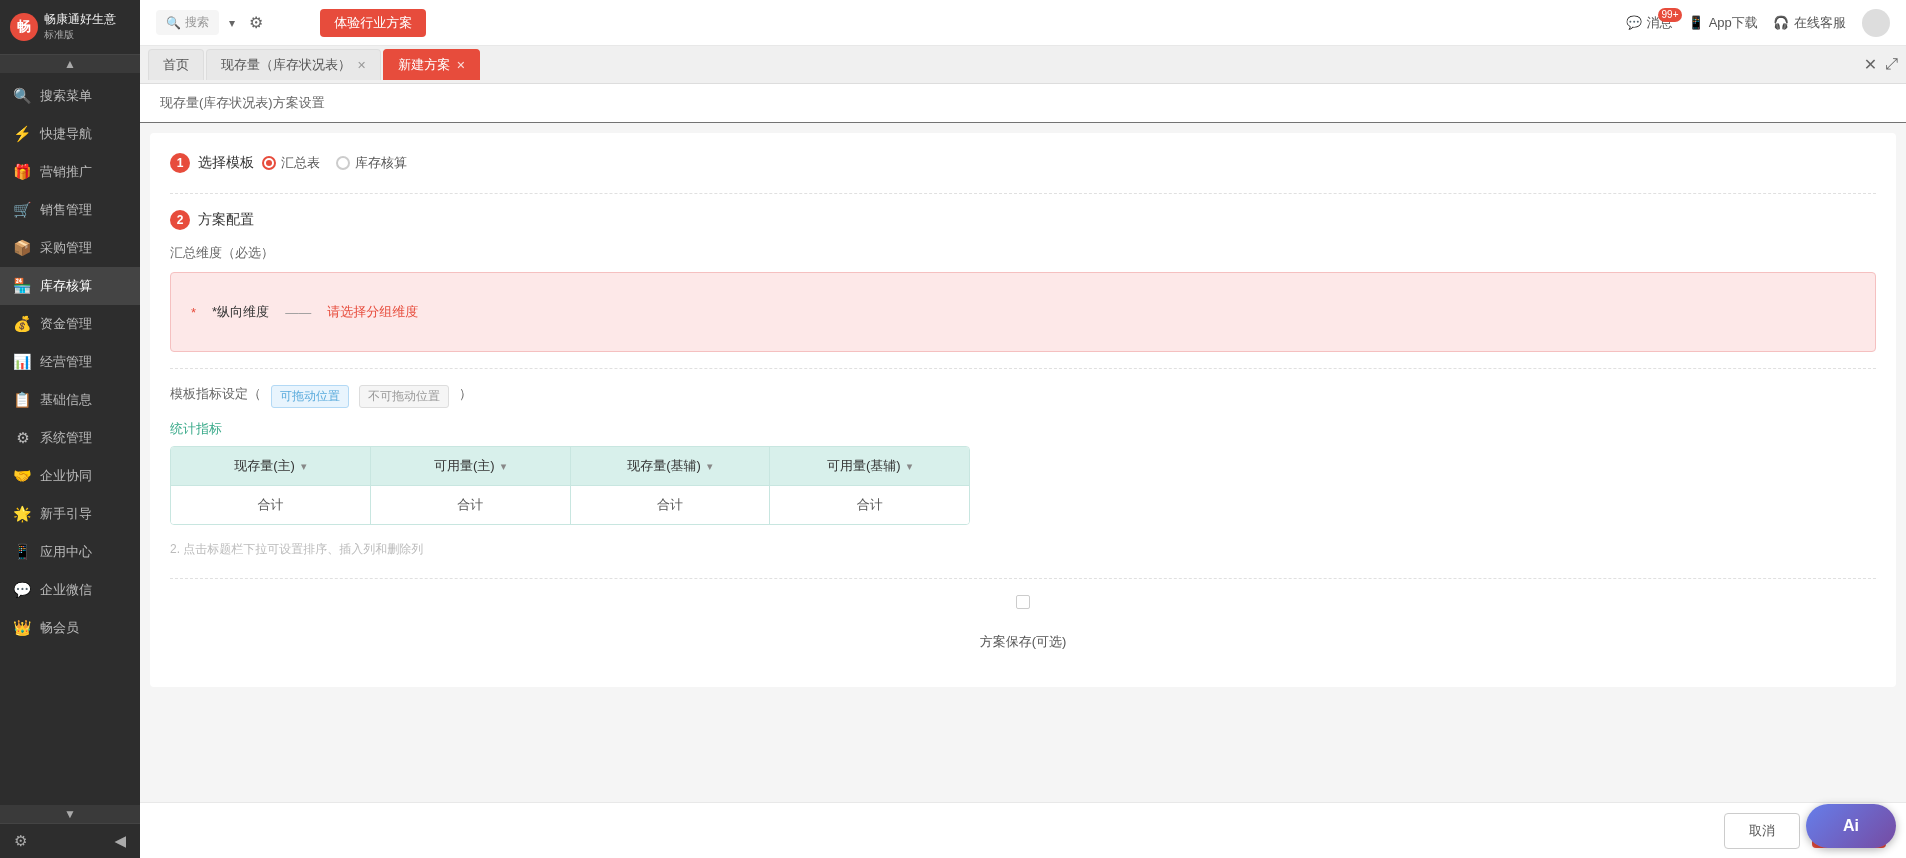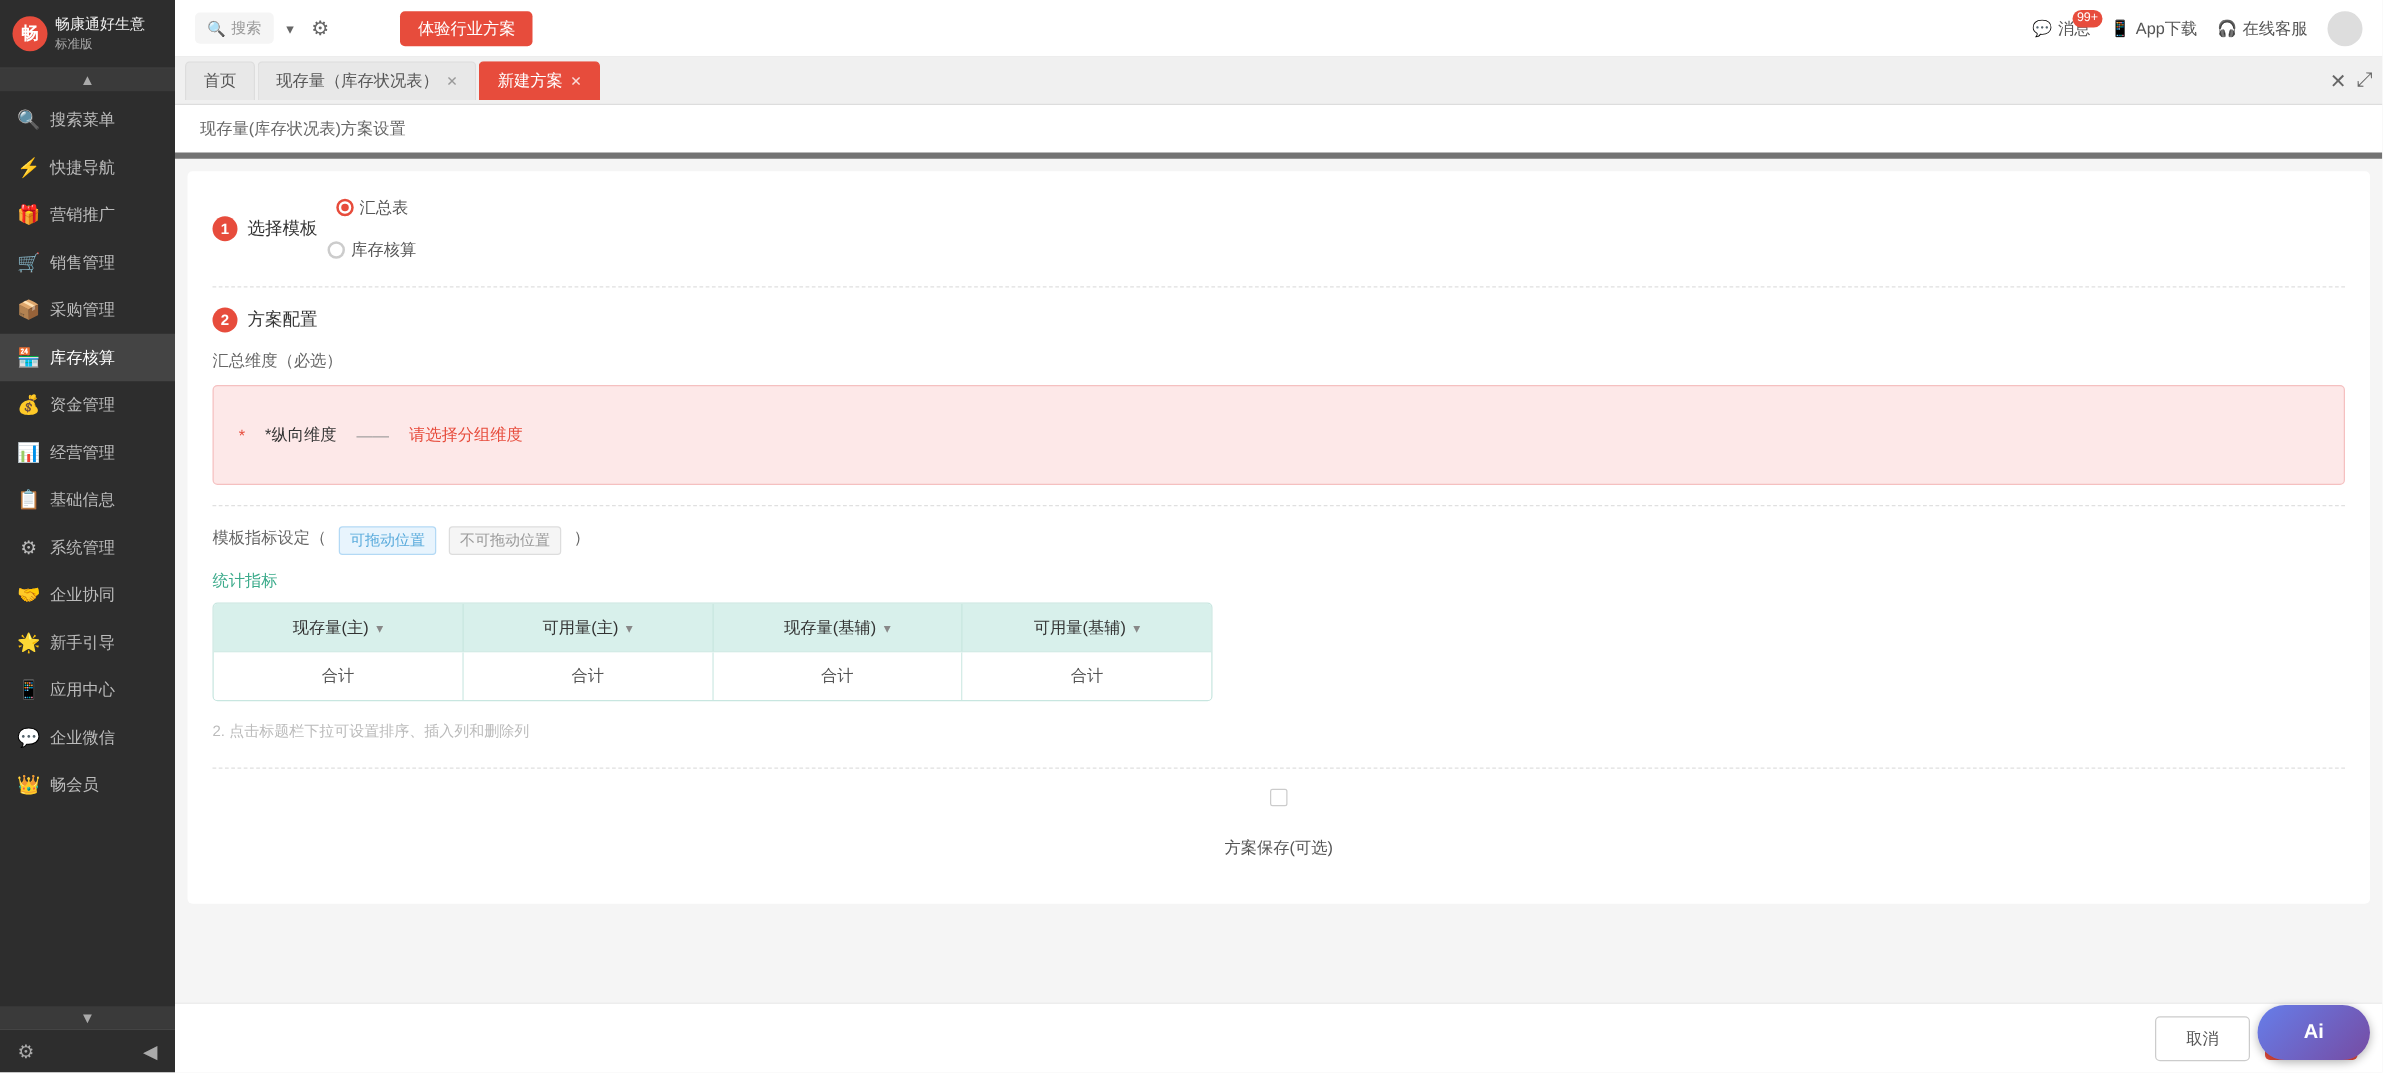--- a/index.html
+++ b/index.html
@@ -88,35 +88,35 @@
       color: #555;
     }
     .tab.highlight { background: #e74c3c; color: #fff; border-color: #e74c3c; }
     .tab-close { font-size: 11px; color: #999; cursor: pointer; }
     .tab.highlight .tab-close { color: rgba(255,255,255,0.8); }
     .tabs-window-controls { margin-left: auto; display: flex; gap: 8px; }
     .win-ctrl { font-size: 16px; color: #666; cursor: pointer; }
 
     
     .content-area { flex: 1; overflow-y: auto; background: #f5f5f5; padding: 0; }
-    .page-header { background: #fff; padding: 10px 20px; font-size: 13px; color: #666; border-bottom: 5px solid #737373; }
+    .page-header { background: #fff; padding: 10px 20px; font-size: 13px; color: #666; border-bottom: 1px solid #737373; }
 
     .config-panel { background: #fff; margin: 10px; border-radius: 4px; padding: 20px; }
 
     
     .step-section { margin-bottom: 20px; }
     .step-header { display: flex; align-items: center; gap: 8px; margin-bottom: 14px; }
     .step-badge {
       width: 20px; height: 20px; background: #e74c3c; color: white;
       border-radius: 50%; display: flex; align-items: center; justify-content: center;
       font-size: 12px; font-weight: bold; flex-shrink: 0;
     }
     .step-title { font-size: 14px; font-weight: 500; color: #333; }
 
-    .radio-group { display: flex; align-items: center; gap: 16px; flex-direction: column; }
+    .radio-group { display: flex; align-items: center; gap: 16px; }
     .radio-item { display: flex; align-items: center; gap: 5px; cursor: pointer; font-size: 13px; color: #555; }
     .radio-circle {
       width: 14px; height: 14px; border-radius: 50%; border: 2px solid #ccc;
       display: flex; align-items: center; justify-content: center;
     }
     .radio-circle.checked { border-color: #e74c3c; }
     .radio-dot { width: 6px; height: 6px; border-radius: 50%; background: #e74c3c; }
 
     .divider { border: none; border-top: 1px dashed #e0e0e0; margin: 16px 0; }
 

